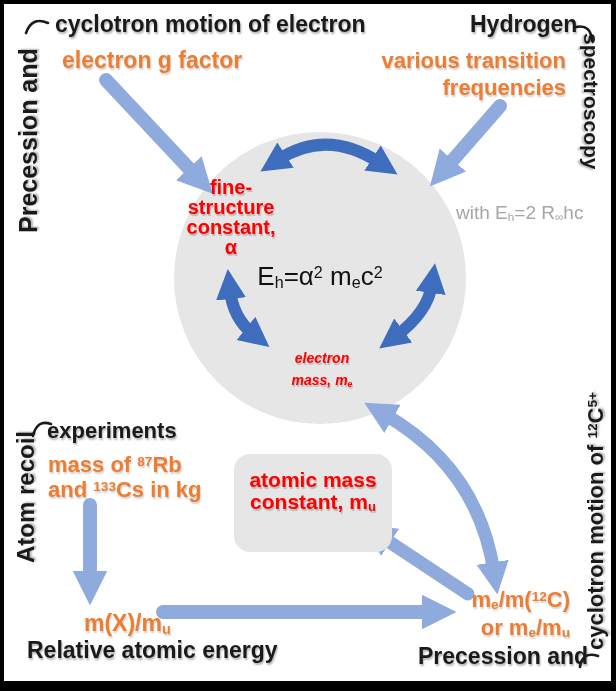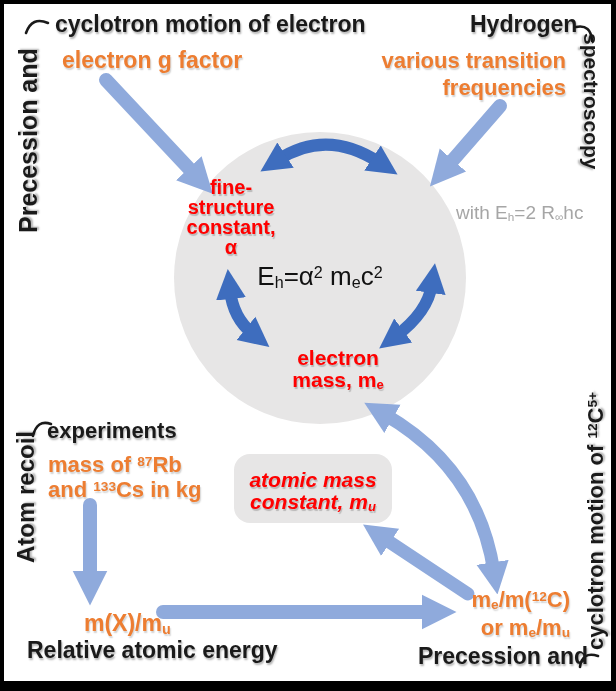--- a/index.html
+++ b/index.html
@@ -79,27 +79,27 @@
   <div class="txt black" style="left:55px;top:11px;font-size:23px;">cyclotron motion of electron</div>
   <div class="txt orange" style="left:62px;top:47px;font-size:23px;">electron g factor</div>
 
   <div class="txt black" style="left:470px;top:11px;font-size:23px;">Hydrogen</div>
   <div class="txt black rot-cw" style="left:603px;top:33px;font-size:21px;">spectroscopy</div>
   <div class="txt orange right" style="left:330px;top:47px;width:236px;font-size:22px;line-height:27px;">various transition<br>frequencies</div>
 
   <div class="txt red center" style="left:166px;top:177px;width:130px;font-size:20px;line-height:20px;">fine-<br>structure<br>constant,<br>α</div>
   <div class="txt center" style="left:240px;top:261px;width:160px;font-size:26px;color:#111;">E<sub>h</sub>=α<sup>2</sup> m<sub>e</sub>c<sup>2</sup></div>
   <div class="txt gray" style="left:456px;top:202px;font-size:19px;">with E<sub>h</sub>=2 R<sub>∞</sub>hc</div>
-  <div class="txt red center" style="left:268px;top:347px;width:140px;font-size:21px;line-height:22px;">electron<br>mass, m<sub>e</sub></div>
+  <div class="txt red center" style="left:252px;top:347px;width:140px;font-size:14px;line-height:22px;font-style:italic;">electron<br>mass, m<sub>e</sub></div>
 
   <div class="txt black rot-ccw" style="left:12px;top:563px;font-size:24px;">Atom recoil</div>
   <div class="txt black" style="left:47px;top:418px;font-size:22px;">experiments</div>
   <div class="txt orange" style="left:48px;top:452px;font-size:22px;line-height:25px;">mass of <sup>87</sup>Rb<br>and <sup>133</sup>Cs in kg</div>
   <div class="txt orange" style="left:56px;top:610px;font-size:23px;margin-left:28px;">m(X)/m<sub>u</sub></div>
   <div class="txt black" style="left:27px;top:637px;font-size:23px;">Relative atomic energy</div>
 
-  <div class="box" style="left:234px;top:454px;width:158px;height:69px;font-style:italic;">
+  <div class="box" style="left:234px;top:454px;width:158px;height:98px;">
     <div class="red center" style="padding-top:15px;font-size:21px;line-height:22px;">atomic mass<br>constant, m<sub>u</sub></div>
   </div>
   <div class="txt orange right" style="left:420px;top:586px;width:150px;font-size:22px;line-height:28px;">m<sub>e</sub>/m(<sup>12</sup>C)<br>or m<sub>e</sub>/m<sub>u</sub></div>
   <div class="txt black" style="left:418px;top:643px;font-size:23px;">Precession and</div>
   <div class="txt black rot-ccw" style="left:583px;top:650px;font-size:22px;">cyclotron motion of <sup>12</sup>C<sup>5+</sup></div>
 </div>
 
 </body></html>

